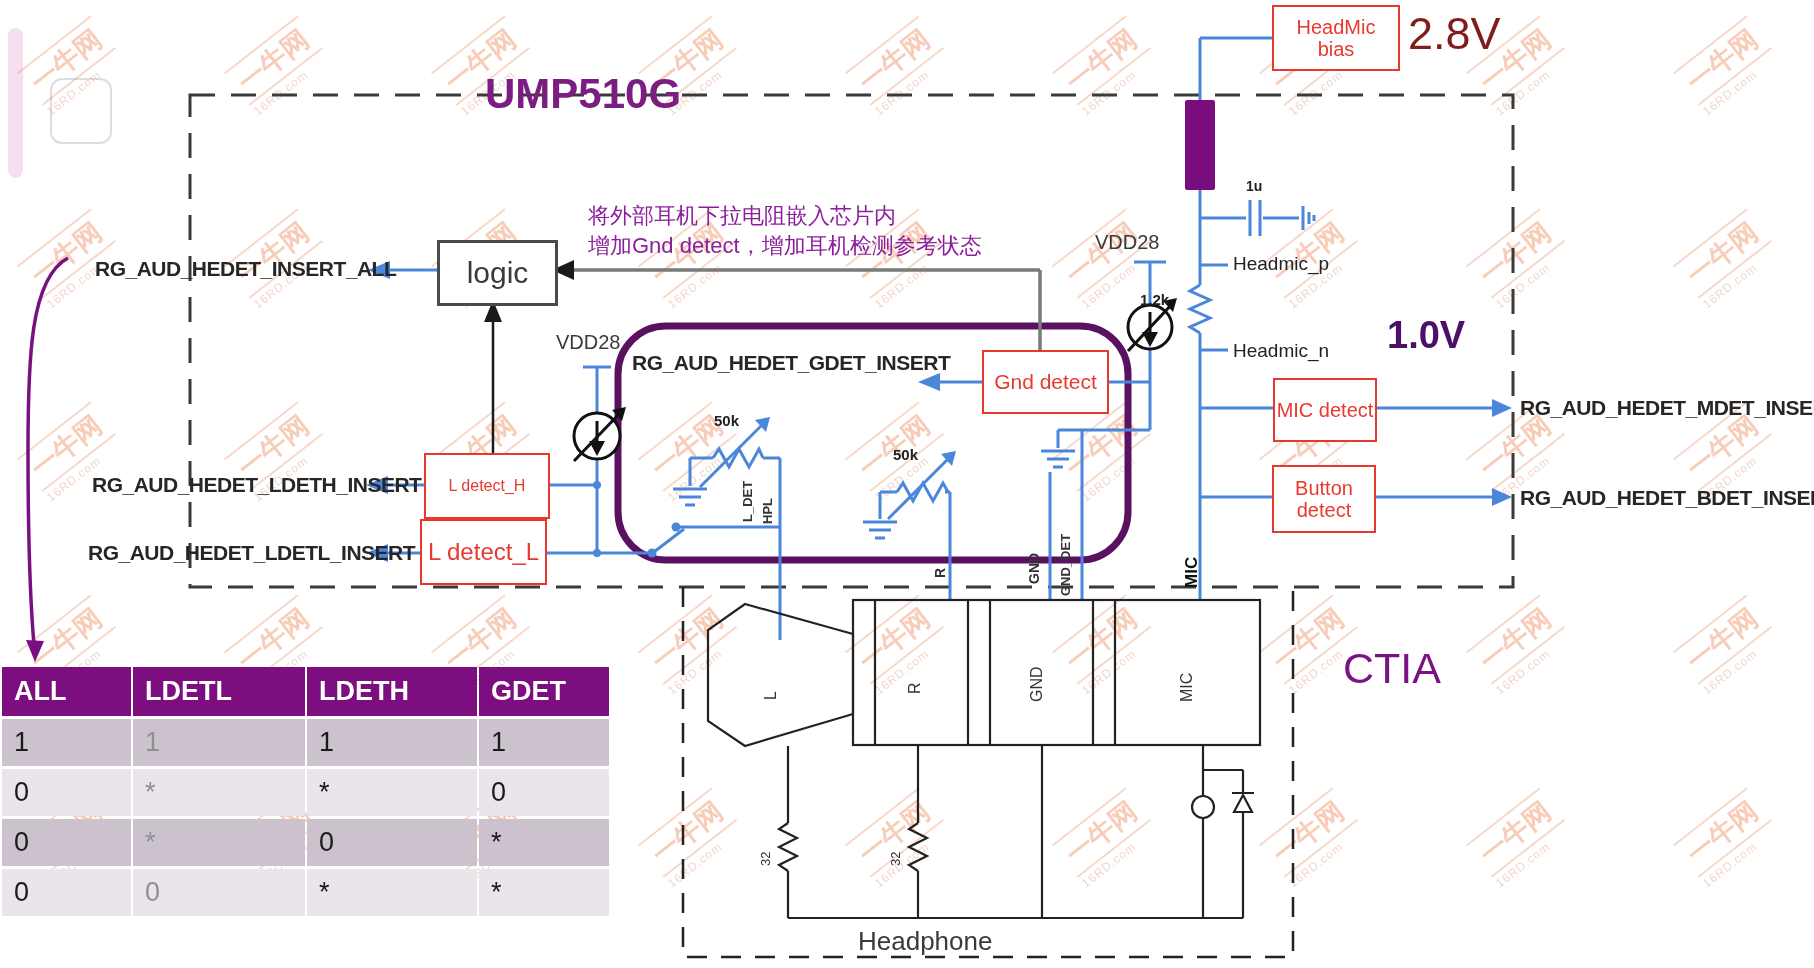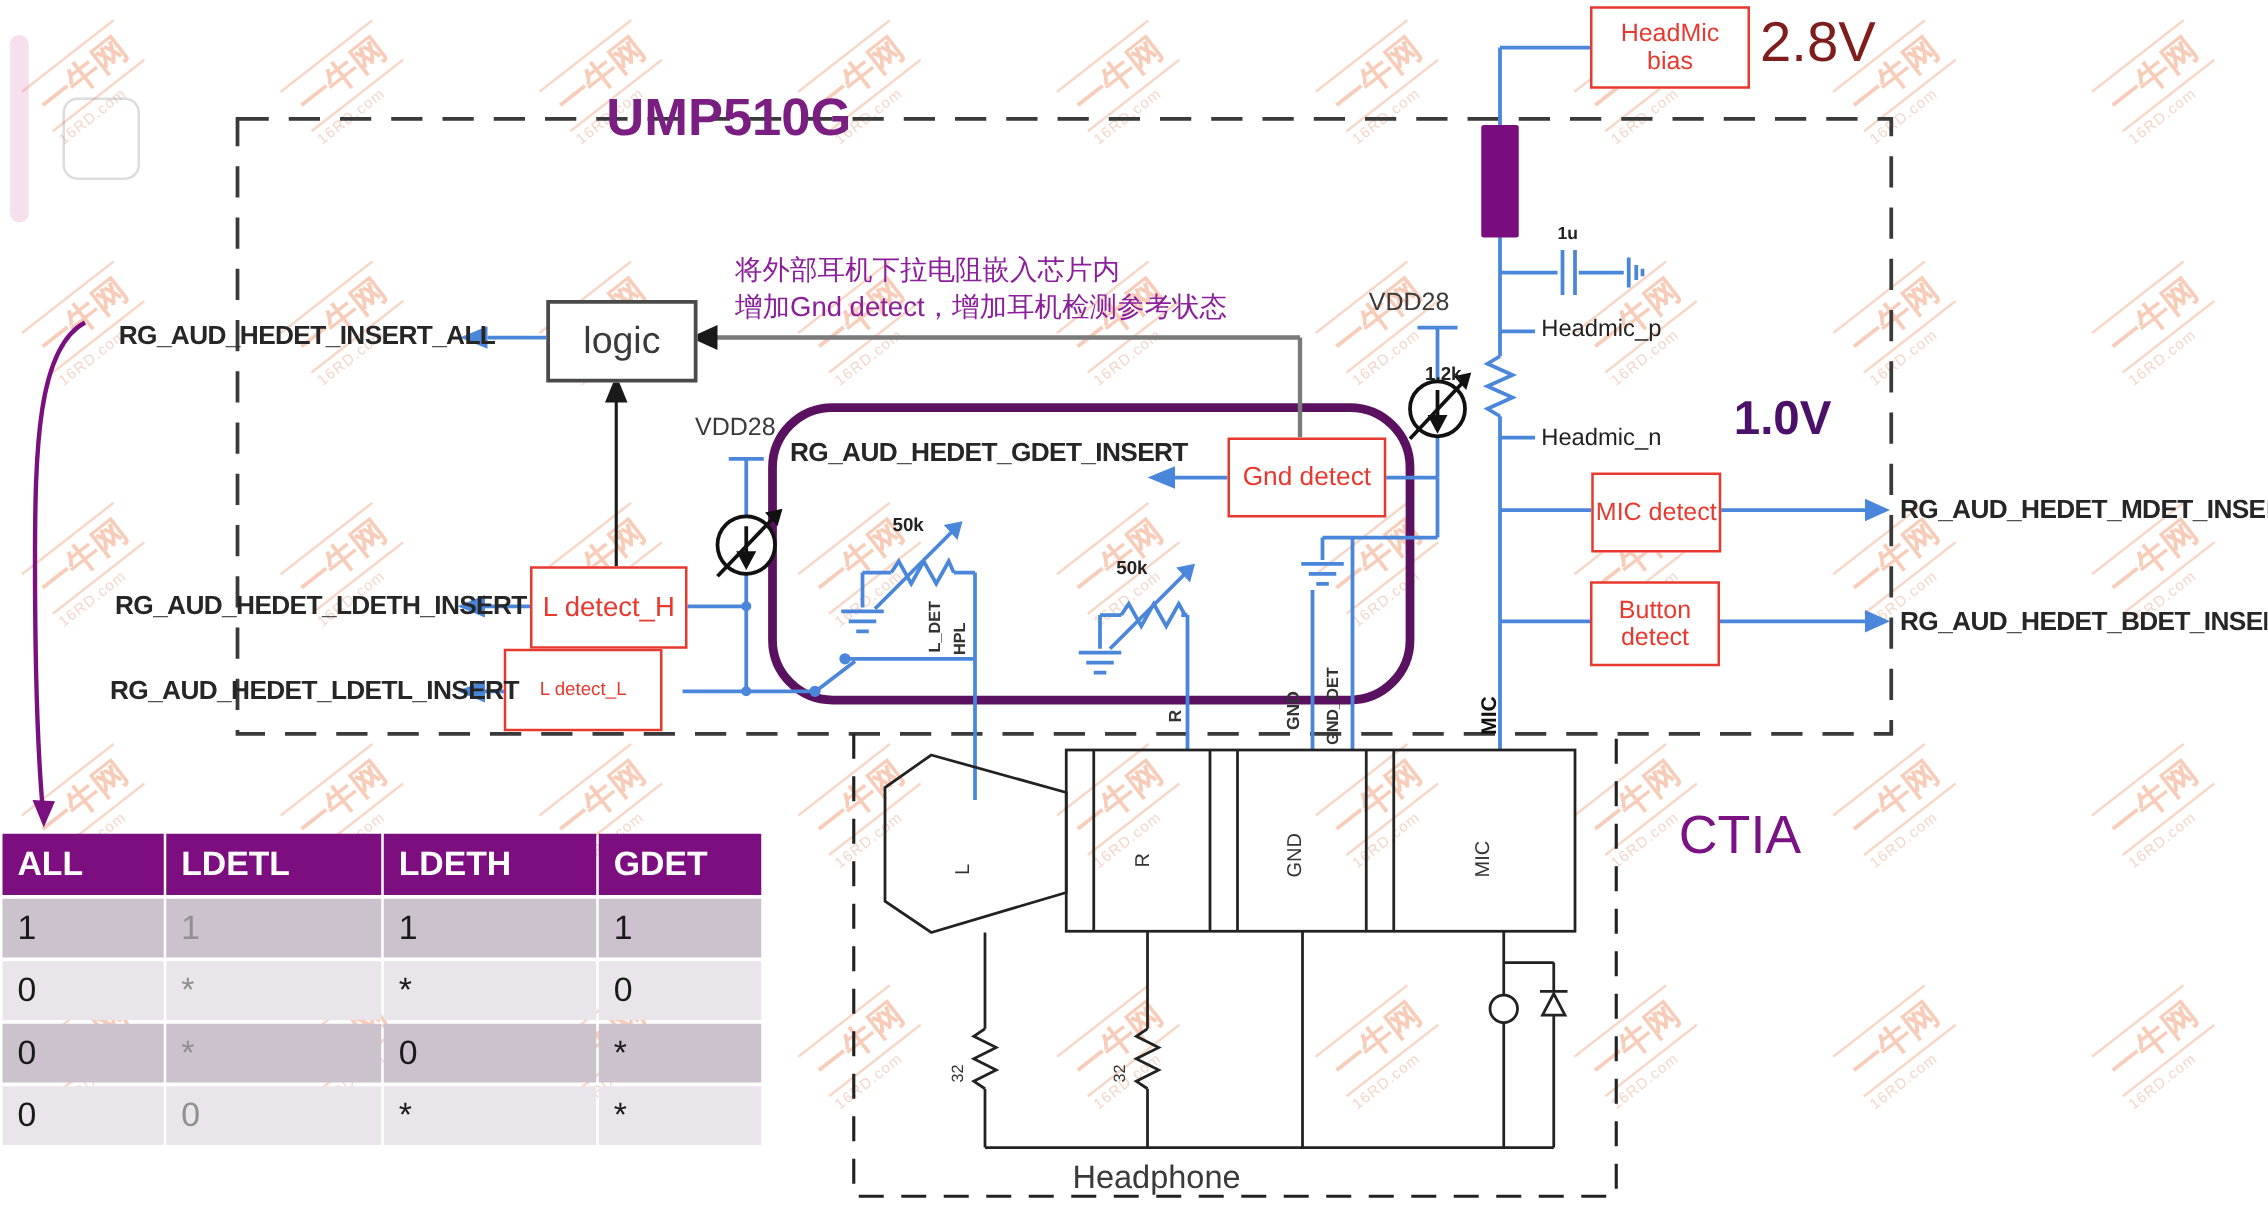--- a/index.html
+++ b/index.html
@@ -326,24 +326,24 @@
         <div>HeadMic</div>
          <div>bias</div>
       </div>
   </div>
   <div class="gbox" style="left:437px;top:240px;width:115px;height:60px;">
     <span>logic</span>
   </div>
   <div class="rbox" style="left:982px;top:350px;width:123px;height:60px;">
     <span>Gnd detect</span>
   </div>
-  <div class="rbox" style="left:424px;top:453px;width:122px;height:62px;font-size:22px;">
+  <div class="rbox" style="left:424px;top:453px;width:122px;height:62px;font-size:16px;">
     <span>L detect_H</span>
   </div>
-  <div class="rbox" style="left:403px;top:519px;width:123px;height:62px;font-size:15px;">
+  <div class="rbox" style="left:420px;top:519px;width:123px;height:62px;font-size:24px;">
     <span>L detect_L</span>
   </div>
   <div class="rbox" style="left:1273px;top:378px;width:100px;height:60px;font-size:20px;">
     <span>MIC detect</span>
   </div>
   <div class="rbox" style="left:1272px;top:465px;width:100px;height:64px;font-size:20px;">
     <div>
         <div>Button</div>
          <div>detect</div>
       </div>

